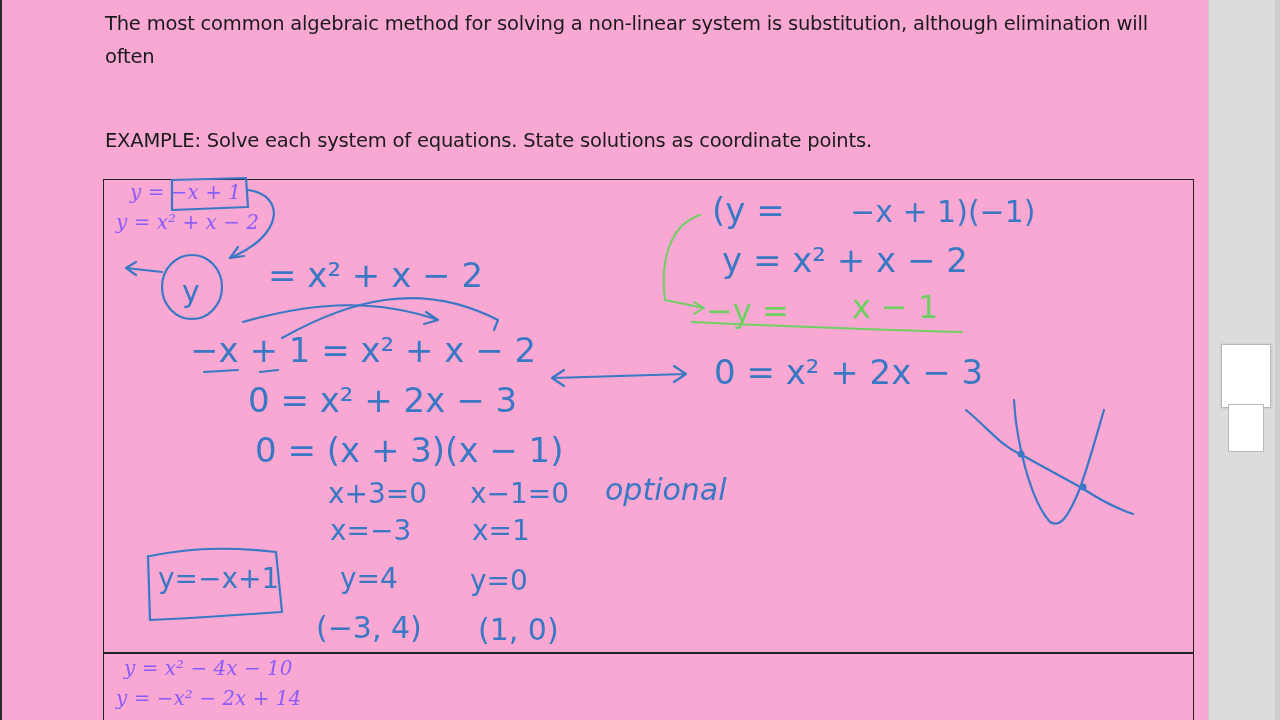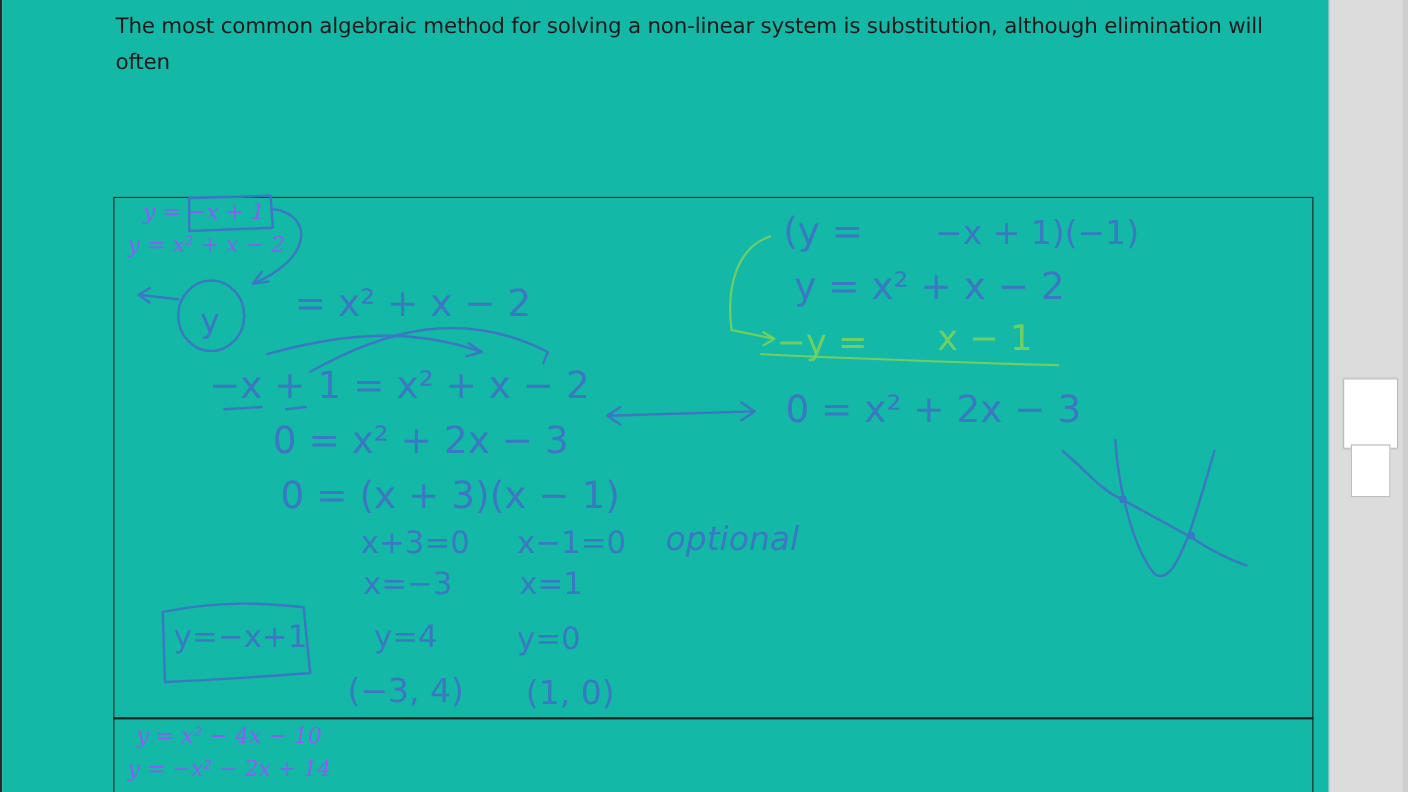--- a/index.html
+++ b/index.html
@@ -1,18 +1,18 @@
 <!DOCTYPE html>
 <html><head>
 <meta charset="utf-8">
 <style>
   html, body { margin:0; padding:0; }
   body { width:1280px; height:720px; overflow:hidden; background:#ffffff; position:relative; font-family:"DejaVu Sans", sans-serif; }
   .left-edge { position:absolute; left:0; top:0; width:2px; height:720px; background:#2a2a2a; }
-  .page { position:absolute; left:2px; top:0; width:1206px; height:720px; background:#14b8a6; }
+  .page { position:absolute; left:2px; top:0; width:1206px; height:720px; background:#f9a8d4; }
   .para { position:absolute; left:103px; top:8px; width:1090px; font-size:19.5px; line-height:32.5px; color:#1a1a1a; font-family:"DejaVu Sans", sans-serif; letter-spacing:-0.2px; }
   .para i { font-family:"DejaVu Serif", serif; font-style:italic; }
   .example { position:absolute; left:103px; top:126px; font-size:19.5px; line-height:30px; color:#1a1a1a; letter-spacing:-0.2px; }
   .table { position:absolute; left:103px; top:179px; width:1091px; height:560px; border:1.5px solid #222; box-sizing:border-box; }
   .row-divider { position:absolute; left:103px; top:652px; width:1091px; height:1.5px; background:#222; }
   .eq { position:absolute; font-family:"DejaVu Serif", serif; font-style:italic; font-size:20px; color:#8b5cf6; white-space:nowrap; }
   .ink { position:absolute; left:0; top:0; width:1206px; height:720px; pointer-events:none; }
   .ink text { font-family:"DejaVu Sans", sans-serif; }
   .sidebar { position:absolute; left:1208px; top:0; width:72px; height:720px; background:#dcdcdc; border-left:1px solid #c8c8c8; }
   .sidebar .rail { position:absolute; right:0; top:0; width:6px; height:720px; background:#cfcfcf; }
@@ -22,20 +22,21 @@
 </head>
 <body>
 
 <div class="left-edge"></div>
 
 <div class="page">
   <div class="para">
     <div>The most common algebraic method for solving a non-linear system is substitution, although elimination will often</div>
   </div>
 
+  <div class="example">EXAMPLE: Solve each system of equations. State solutions as coordinate points.</div>
 </div>
 
 <div class="table"></div>
 <div class="row-divider"></div>
 
 <div class="eq" style="left:130px; top:180px;">y = −x + 1</div>
 <div class="eq" style="left:116px; top:210px;">y = x² + x − 2</div>
 <div class="eq" style="left:124px; top:656px;">y = x² − 4x − 10</div>
 <div class="eq" style="left:116px; top:686px;text-align:right;">y = −x² − 2x + 14</div>
 

